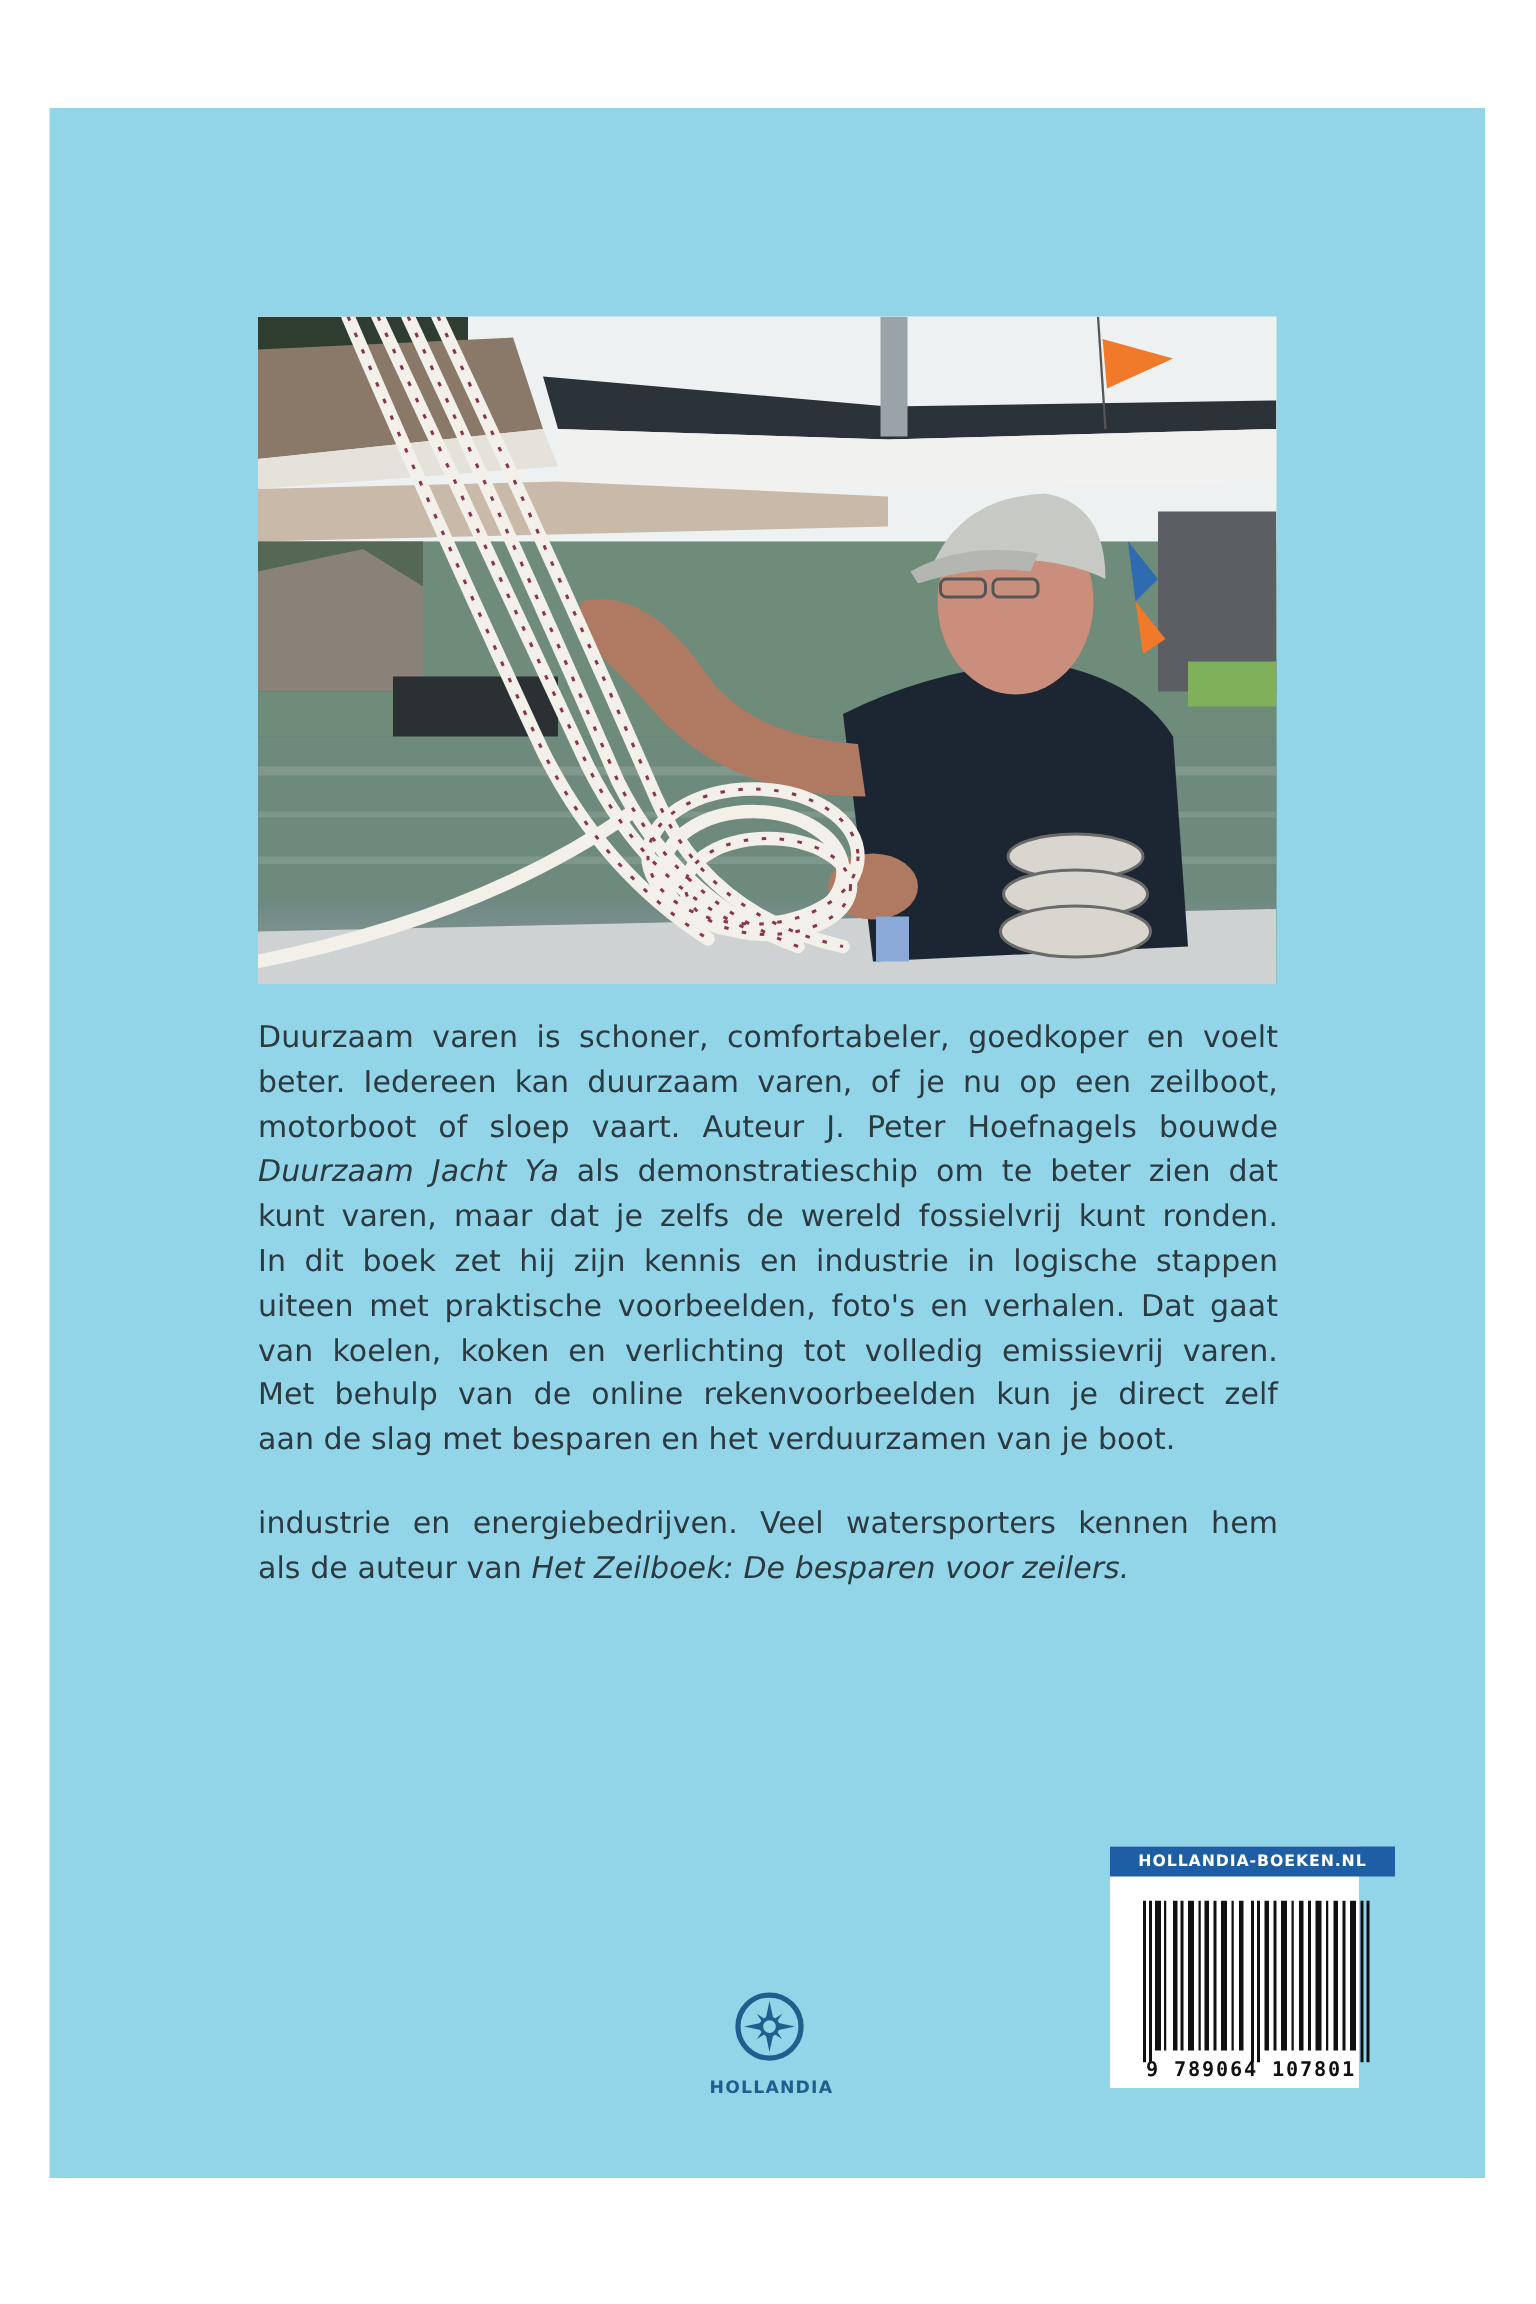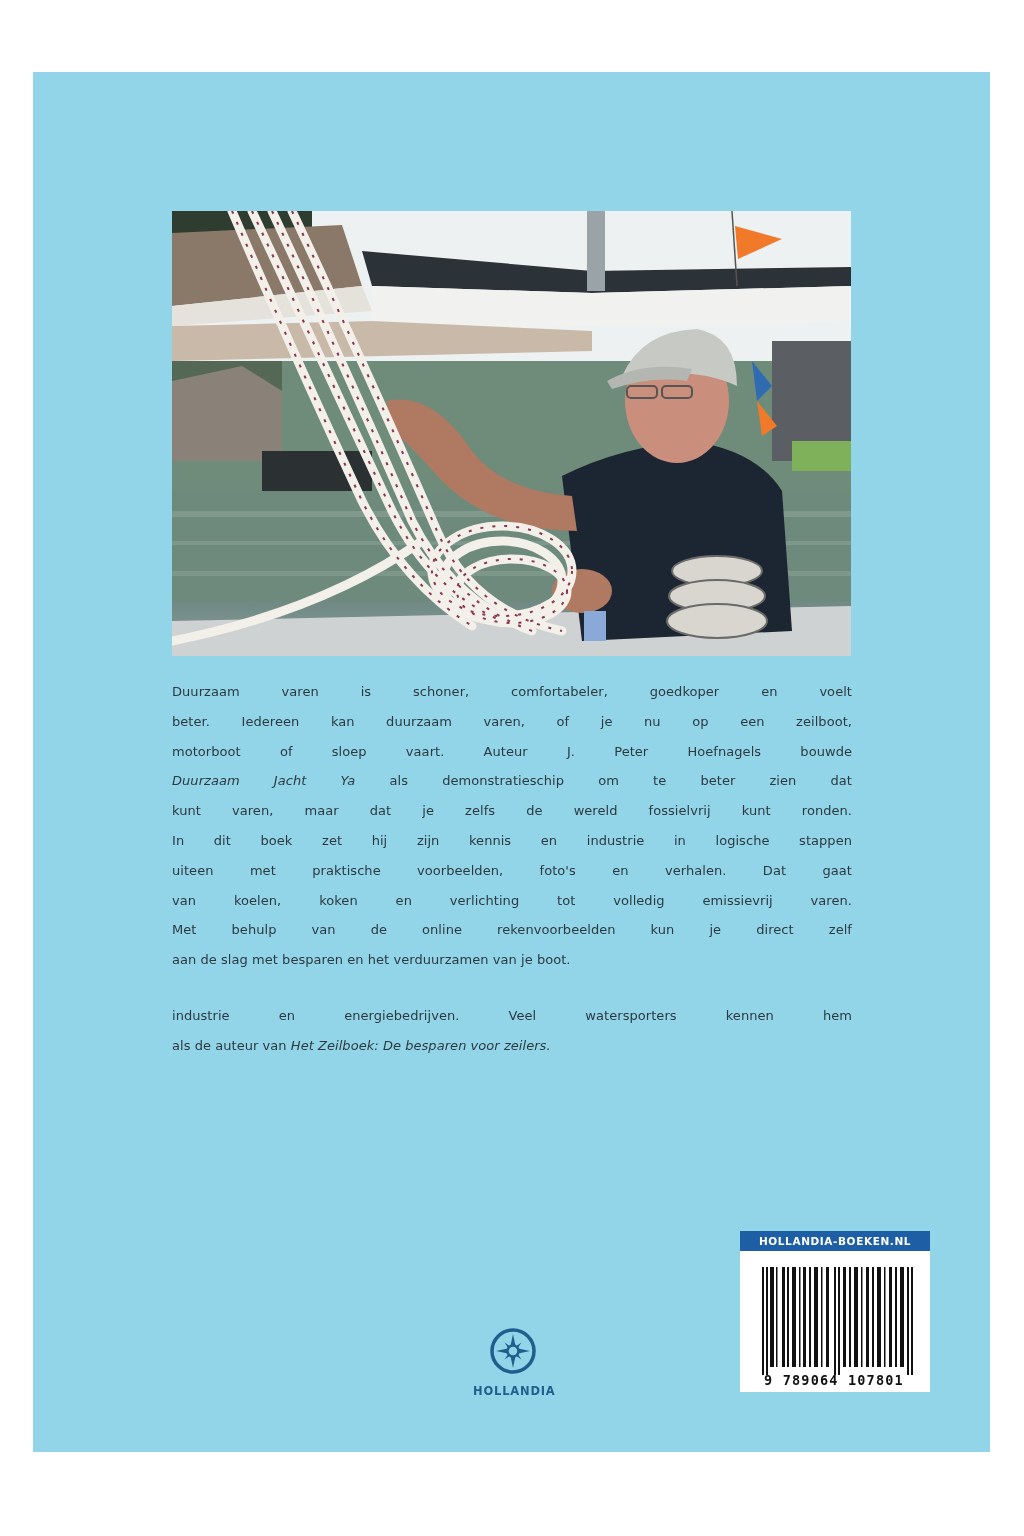--- a/index.html
+++ b/index.html
@@ -22,21 +22,21 @@
     width: 679px; height: 445px;
     overflow: hidden;
     background: linear-gradient(180deg, #e9eef0 0%, #dfe6e8 30%, #6f8e7a 55%, #4f6e64 72%, #8a9e9c 100%);
   }
   .photo svg { display: block; }
   .blurb {
     position: absolute;
     left: 139px; top: 605px;
     width: 680px;
     color: #2c3a40;
-    font-size: 13px;
+    font-size: 20px;
     line-height: 29.8px;
     text-align: justify;
     letter-spacing: 0.05px;
   }
   .blurb p { margin: 0; }
   .blurb p + p { margin-top: 26px; }
   .blurb .line { display: block; text-align: justify; text-align-last: justify; white-space: nowrap; }
   .blurb .line.last { text-align-last: left; }
   .blurb em { font-style: italic; }
   .logo {
@@ -52,21 +52,20 @@
     font-size: 11.5px;
     letter-spacing: 0.8px;
     margin-top: 4px;
     color: #1f5f8e;
   }
   .barcode-box {
     position: absolute;
     left: 707px; top: 1159px;
     width: 166px; height: 161px;
     background: #ffffff;
-    padding-left: 24px;
   }
   .barcode-header {
     position: absolute;
     left: 0; top: 0;
     width: 190px; height: 20px;
     background: #1d5ea5;
     color: #ffffff;
     font-weight: bold;
     font-size: 10.5px;
     letter-spacing: 0.6px;

